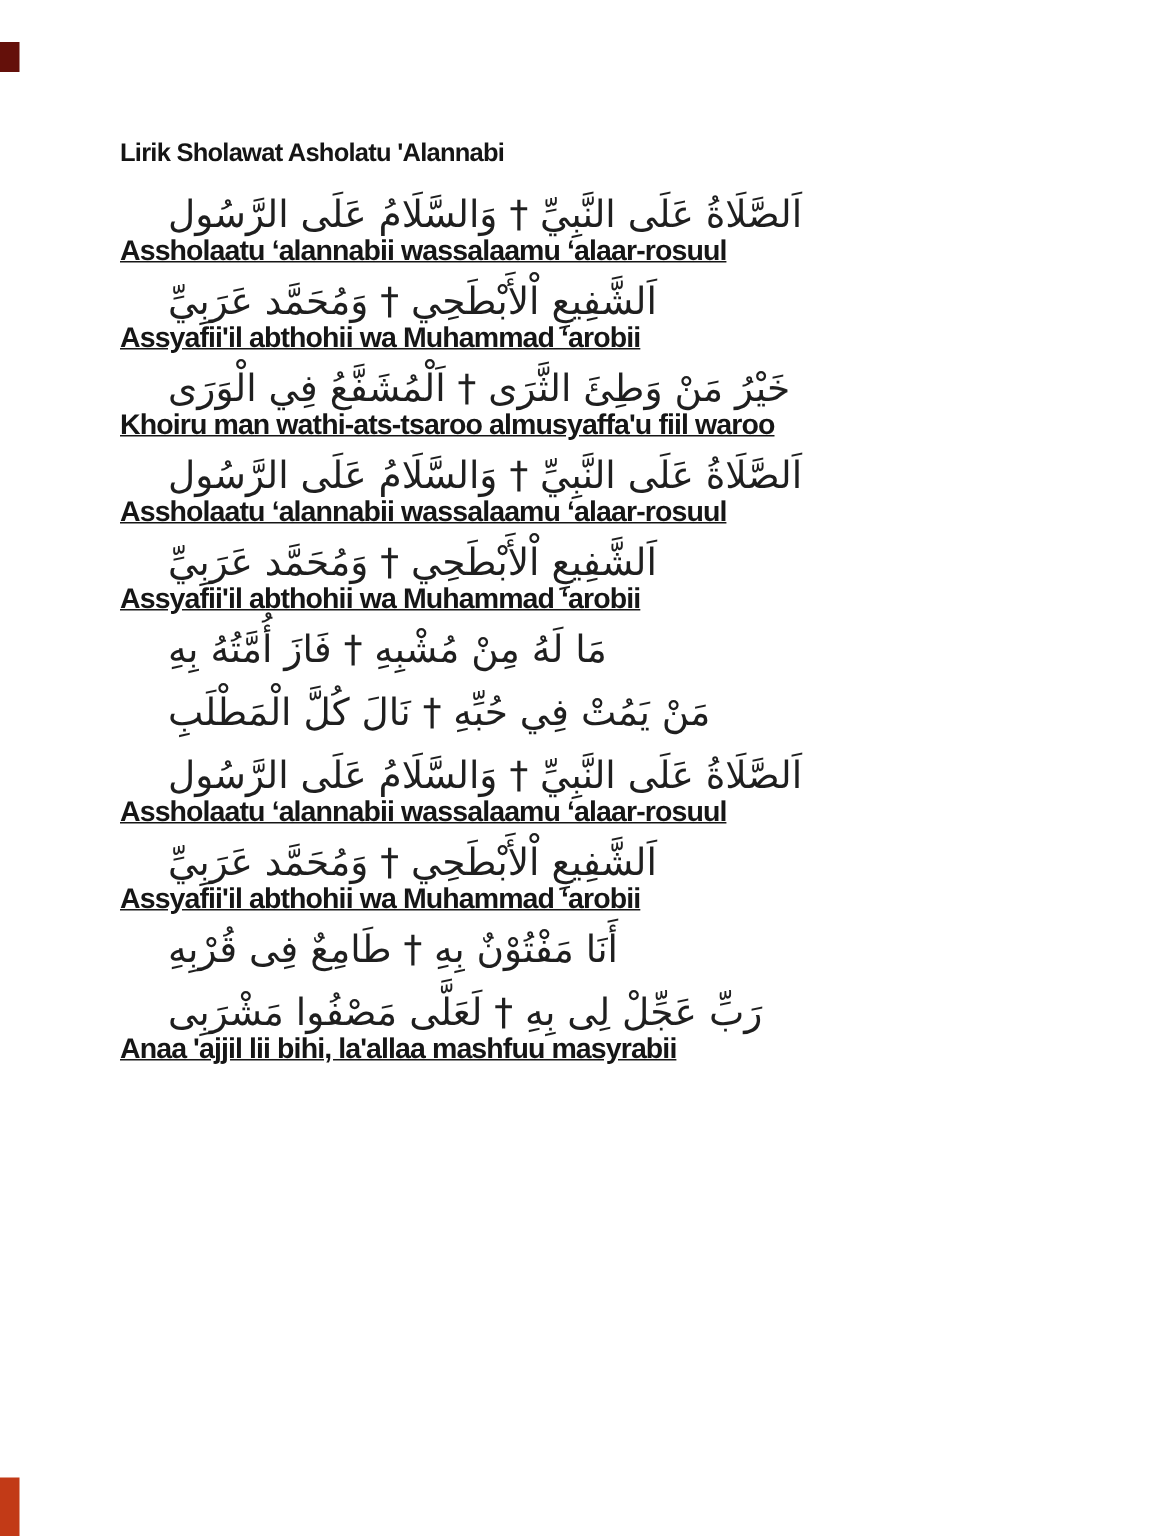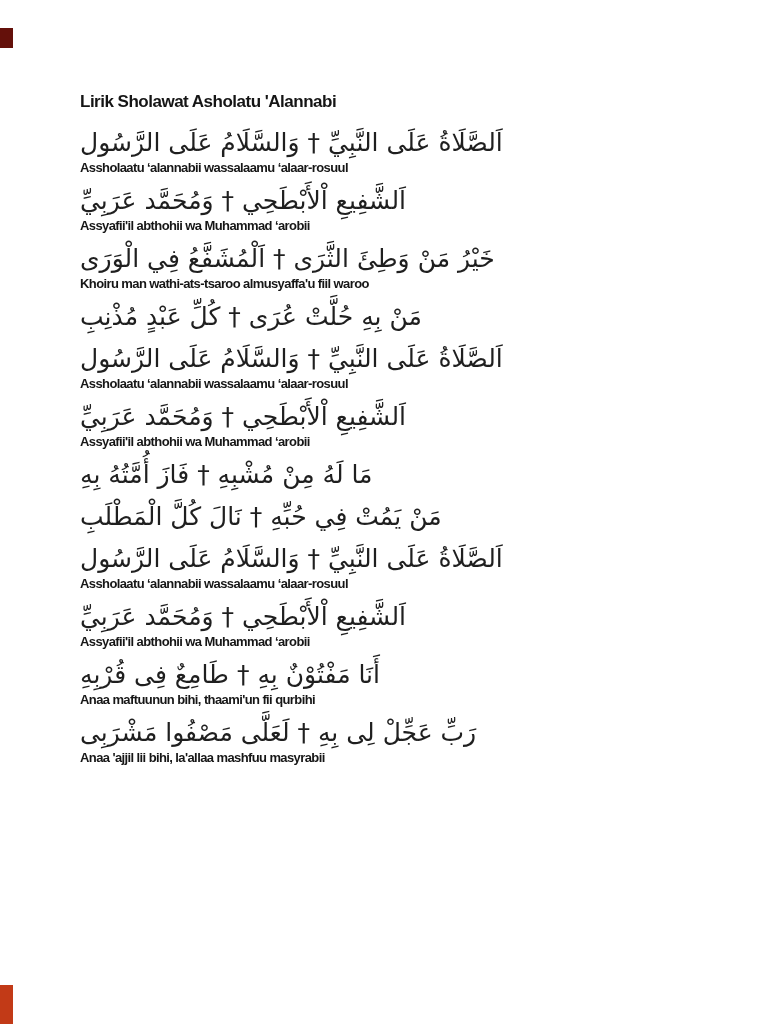--- a/index.html
+++ b/index.html
@@ -46,28 +46,30 @@
   }
   .arabic-line {
     direction: rtl;
     unicode-bidi: embed;
     text-align: left;
     font-family: "DejaVu Sans", "Liberation Sans", sans-serif;
     font-size: 25px;
     line-height: 34px;
     color: #1f1f1f;
     white-space: nowrap;
+    margin-left: 32px;
   }
   .latin-line {
-    font-size: 13px;
+    font-size: 19px;
     line-height: 16px;
     font-weight: 700;
     letter-spacing: -0.6px;
     color: #161616;
     white-space: nowrap;
+    text-decoration: underline;
   }
 </style>
 </head>
 <body>
 
 <div class="corner-marker top" style="background-color: rgb(100, 16, 10);"></div>
 <div class="corner-marker bottom" style="background-color: rgb(194, 58, 23);"></div>
 
 <main class="content">
   <h1 class="doc-title">Lirik Sholawat Asholatu 'Alannabi</h1>
@@ -81,21 +83,20 @@
     <div class="arabic-line" dir="rtl">اَلشَّفِيعِ اْلأَبْطَحِي † وَمُحَمَّد عَرَبِيِّ</div>
     <div class="latin-line">Assyafii'il abthohii wa Muhammad ‘arobii</div>
   </section>
 
   <section class="stanza">
     <div class="arabic-line" dir="rtl">خَيْرُ مَنْ وَطِئَ الثَّرَى † اَلْمُشَفَّعُ فِي الْوَرَى</div>
     <div class="latin-line">Khoiru man wathi-ats-tsaroo almusyaffa'u fiil waroo</div>
   </section>
 
   <section class="stanza">
-    <div class="arabic-line" dir="rtl">مَنْ بِهِ حُلَّتْ عُرَى † كُلِّ عَبْدٍ مُذْنِبِ</div>
   </section>
 
   <section class="stanza">
     <div class="arabic-line" dir="rtl">اَلصَّلَاةُ عَلَى النَّبِيِّ † وَالسَّلَامُ عَلَى الرَّسُول</div>
     <div class="latin-line">Assholaatu ‘alannabii wassalaamu ‘alaar-rosuul</div>
   </section>
 
   <section class="stanza">
     <div class="arabic-line" dir="rtl">اَلشَّفِيعِ اْلأَبْطَحِي † وَمُحَمَّد عَرَبِيِّ</div>
     <div class="latin-line">Assyafii'il abthohii wa Muhammad ‘arobii</div>
@@ -114,20 +115,19 @@
     <div class="latin-line">Assholaatu ‘alannabii wassalaamu ‘alaar-rosuul</div>
   </section>
 
   <section class="stanza">
     <div class="arabic-line" dir="rtl">اَلشَّفِيعِ اْلأَبْطَحِي † وَمُحَمَّد عَرَبِيِّ</div>
     <div class="latin-line">Assyafii'il abthohii wa Muhammad ‘arobii</div>
   </section>
 
   <section class="stanza">
     <div class="arabic-line" dir="rtl">أَنَا مَفْتُوْنٌ بِهِ † طَامِعٌ فِى قُرْبِهِ</div>
-    <div class="latin-line">Anaa maftuunun bihi, thaami'un fii qurbihi</div>
   </section>
 
   <section class="stanza">
     <div class="arabic-line" dir="rtl">رَبِّ عَجِّلْ لِى بِهِ † لَعَلَّى مَصْفُوا مَشْرَبِى</div>
     <div class="latin-line">Anaa 'ajjil lii bihi, la'allaa mashfuu masyrabii</div>
   </section>
 </main>
 
 </body></html>

